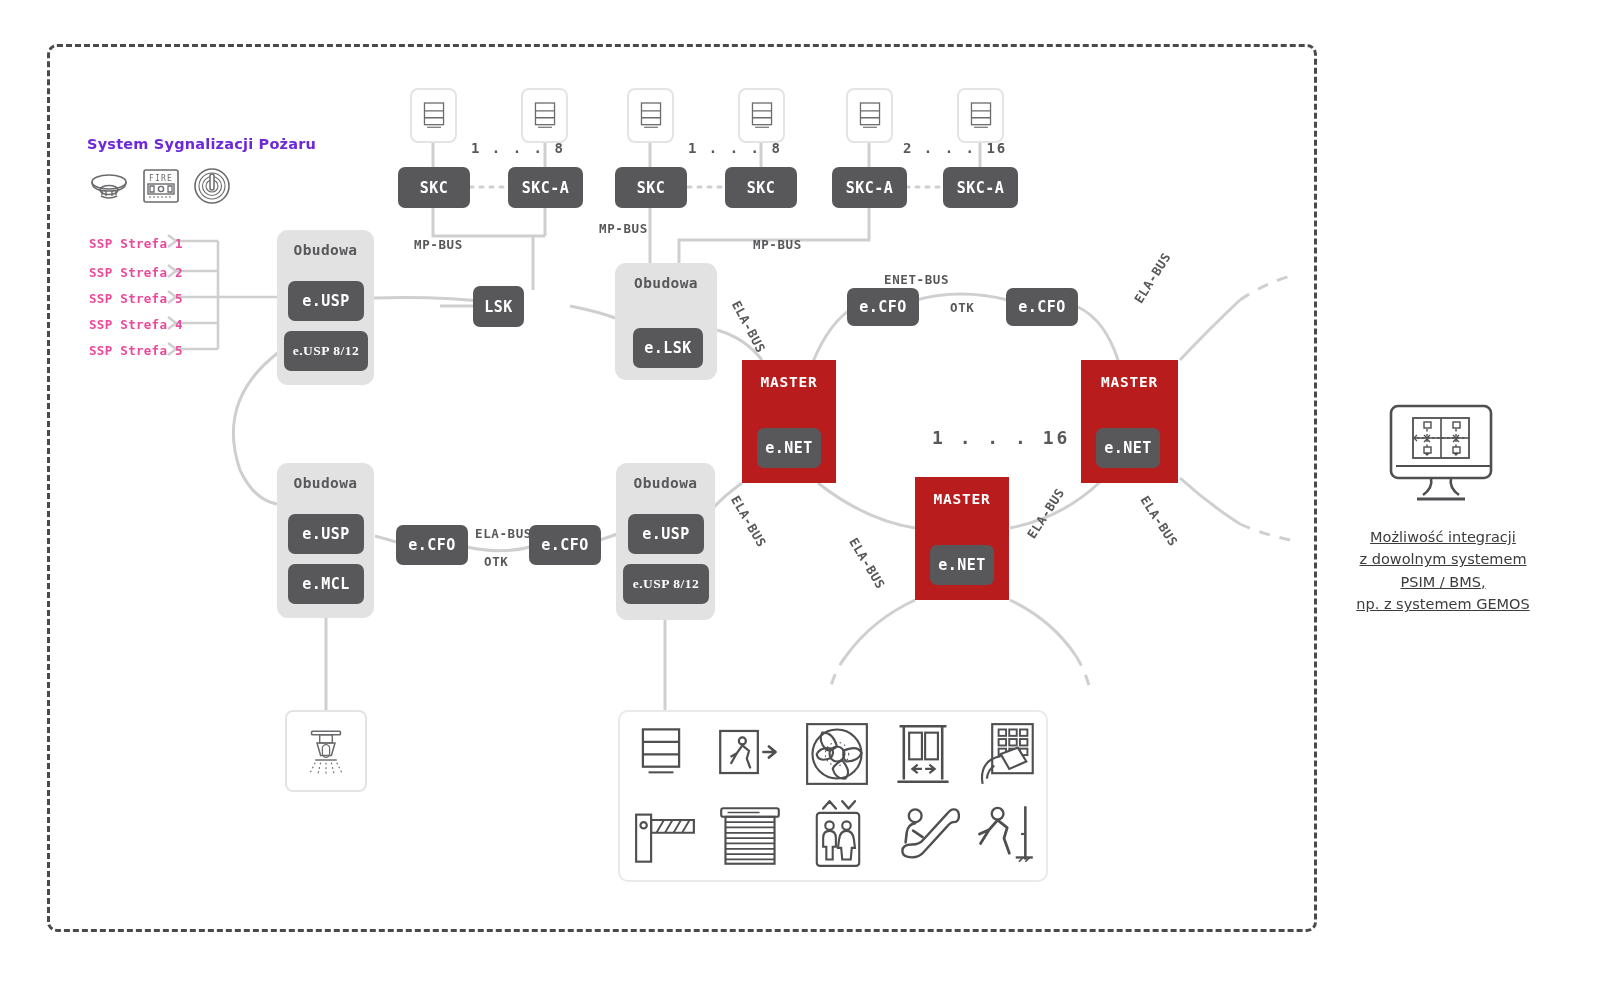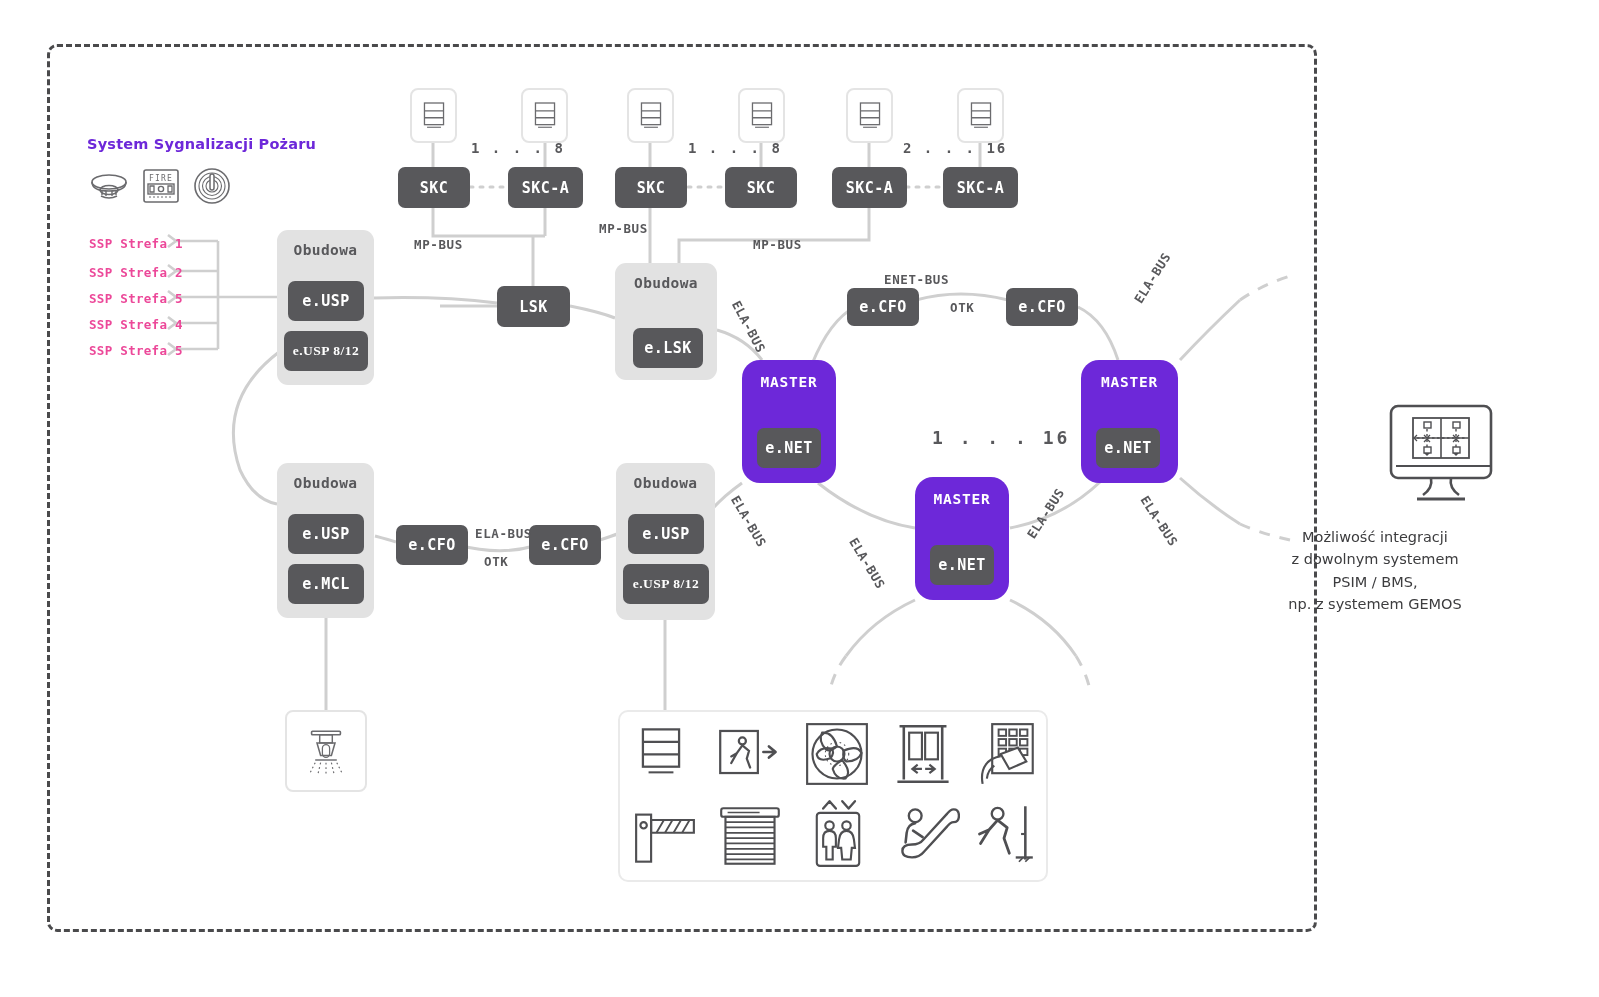--- a/index.html
+++ b/index.html
@@ -31,21 +31,21 @@
   .encl{
     position:absolute;background:#e2e2e2;border-radius:11px;box-sizing:border-box;
   }
   .encl .title{
     position:absolute;left:0;right:0;top:12px;text-align:center;
     color:#58585b;font-size:14.5px;font-weight:700;letter-spacing:.4px;
   }
 
   
   .master{
-    position:absolute;background:#6d28d9;border-radius:18px;box-sizing:border-box;
+    position:absolute;background:#b91c1c;border-radius:0;box-sizing:border-box;
   }
   .master .mtitle{
     position:absolute;left:0;right:0;top:14px;text-align:center;
     color:#ffffff;font-size:14.5px;font-weight:700;letter-spacing:.8px;
   }
 
   
   .iconcard{
     position:absolute;background:#ffffff;border:2px solid #e4e4e4;border-radius:8px;
     box-sizing:border-box;display:flex;align-items:center;justify-content:center;
@@ -280,21 +280,21 @@
   <div class="lbl" style="left:414px;top:237px;">MP-BUS</div>
   <div class="lbl" style="left:599px;top:221px;">MP-BUS</div>
   <div class="lbl" style="left:753px;top:237px;">MP-BUS</div>
 
   <div class="encl" style="left:277px;top:230px;width:97px;height:155px;">
     <div class="title">Obudowa</div>
   </div>
   <div class="chip" style="left:288px;top:281px;width:76px;height:40px;">e.USP</div>
   <div class="chip small" style="left:284px;top:331px;width:84px;height:40px;">e.USP 8/12</div>
 
-  <div class="chip" style="left:497px;top:286px;width:73px;height:41px;">LSK</div>
+  <div class="chip" style="left:473px;top:286px;width:51px;height:41px;">LSK</div>
 
   <div class="encl" style="left:615px;top:263px;width:102px;height:117px;">
     <div class="title">Obudowa</div>
   </div>
   <div class="chip" style="left:633px;top:328px;width:70px;height:40px;">e.LSK</div>
 
   <div class="chip" style="left:847px;top:288px;width:72px;height:38px;">e.CFO</div>
   <div class="chip" style="left:1006px;top:288px;width:72px;height:38px;">e.CFO</div>
   <div class="lbl" style="left:884px;top:272px;">ENET-BUS</div>
   <div class="lbl" style="left:950px;top:300px;">OTK</div>
@@ -478,20 +478,20 @@
       </g>
       <path d="M37 31 l3 3 l3 -3 M66 31 l3 3 l3 -3 M37 38 l3 -3 l3 3 M66 38 l3 -3 l3 3" fill="none" stroke="#4f4f52" stroke-width="1.3"></path>
       <path d="M30 31 l-3 3 l3 3" fill="none" stroke="#4f4f52" stroke-width="1.3"></path>
       <path d="M69 52 l-3 -3 l6 0 z" fill="#4f4f52"></path>
       <path d="M40 52 l-3 -3 l6 0 z" fill="#4f4f52"></path>
       <path d="M44 74 q2 10 -8 17 M64 74 q-2 10 8 17" fill="none" stroke="#4f4f52" stroke-width="2.6"></path>
       <path d="M30 95 h48" stroke="#4f4f52" stroke-width="3"></path>
     </svg>
   </div>
 
-  <div class="integration" style="left:1285px;top:526px;width:180px;">
+  <div class="integration" style="left:1353px;top:526px;width:180px;text-decoration:underline;">
     <span class="iline">Możliwość integracji</span>
     <span class="iline">z dowolnym systemem</span>
     <span class="iline">PSIM / BMS,</span>
     <span class="iline">np. z systemem GEMOS</span>
   </div>
 
 </div>
 
 </body></html>

